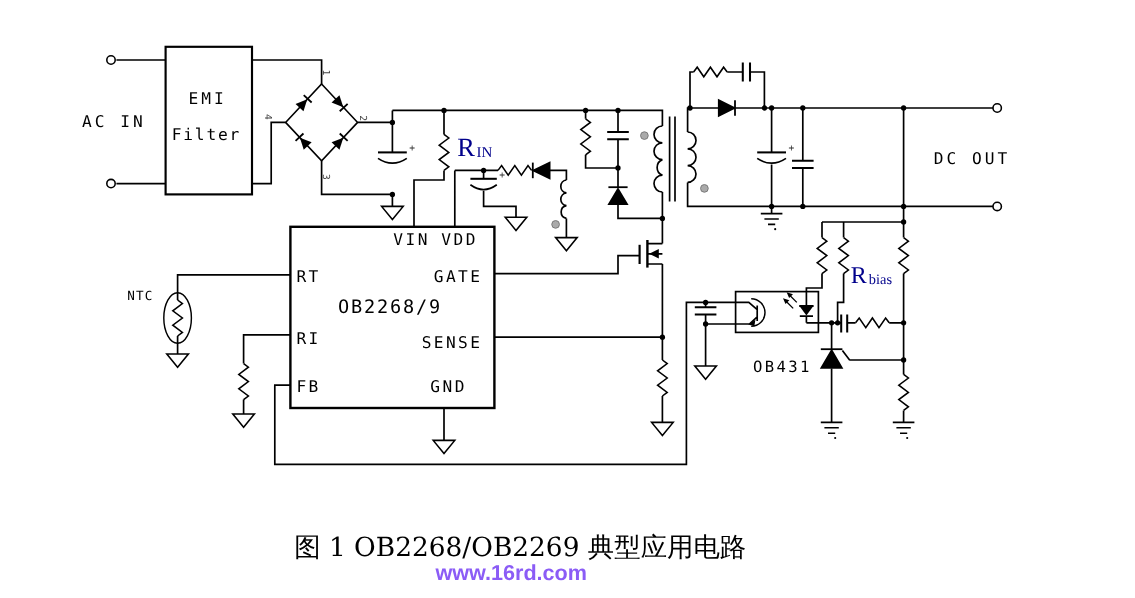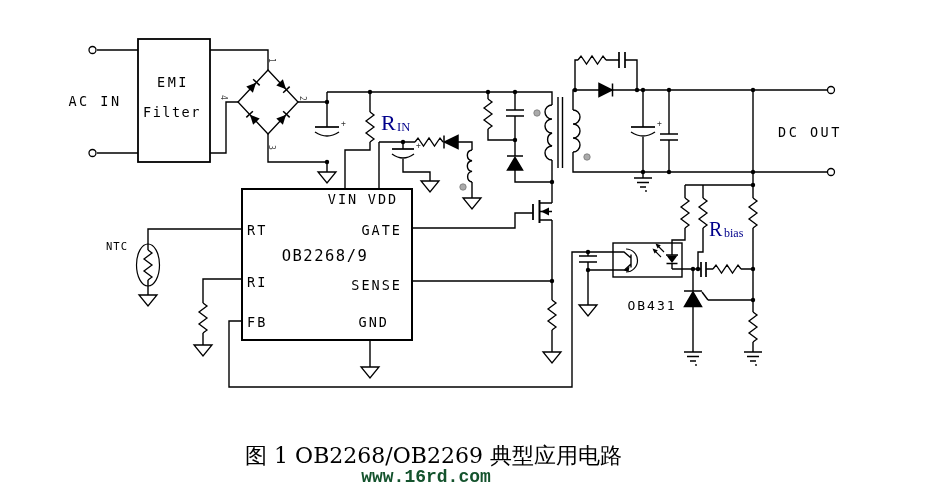--- a/index.html
+++ b/index.html
@@ -12,22 +12,22 @@
   .chip{font-size:15.5px;letter-spacing:1.5px;}
   .tiny{font-size:8px;fill:#444;letter-spacing:0;}
   .plus{font-size:8px;fill:#333;}
   .ntc{font-size:10.5px;letter-spacing:1px;}
   .rlbl{font-family:"Liberation Serif","DejaVu Serif",serif;fill:#00008b;}
   .rmain{font-size:22px;}
   .rsub{font-size:12.5px;}
   .caption{position:absolute;left:0;top:441px;width:867px;text-align:center;
            font-family:"DejaVu Serif","Liberation Serif",serif;font-size:22px;color:#000;}
   .watermark{position:absolute;left:0;top:467px;width:852px;text-align:center;
-             font-family:Liberation Mono, monospace;font-size:18px;
-             font-weight:bold;color:#14532d;}
+             font-family:Liberation Sans, sans-serif;font-size:18px;
+             font-weight:bold;color:#8b5cf6;}
 </style>
 </head>
 <body>
 
 <div class="stage">
 <svg width="946" height="498" viewBox="0 0 946 498">
 
   <g stroke="#000" stroke-width="1.4" fill="none">
     <path d="M97,50 H138 M97,153 H138
              M210,50 H268 V70

